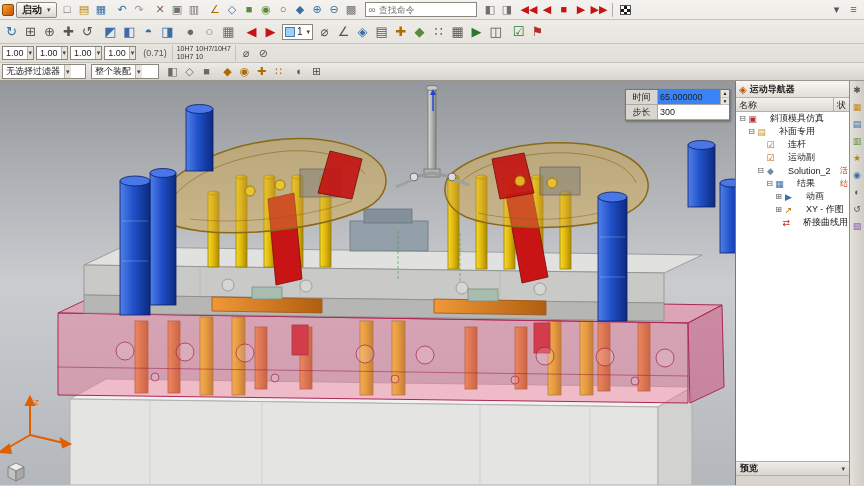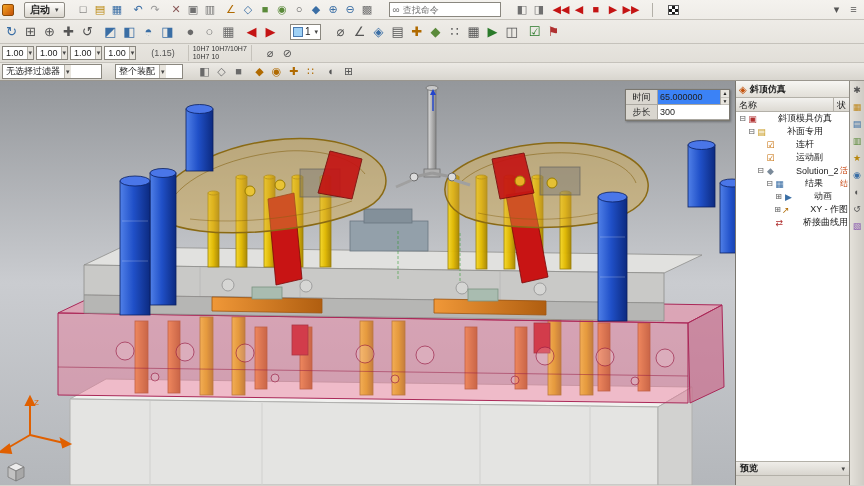--- a/index.html
+++ b/index.html
@@ -1,20 +1,20 @@
 <!DOCTYPE html>
 <html><head>
 <meta charset="utf-8">
 <style>
 *{margin:0;padding:0;box-sizing:border-box}
 html,body{width:864px;height:486px;overflow:hidden}
 body{font-family:"Liberation Sans","DejaVu Sans",sans-serif;font-size:10px;background:#d6d3cd;color:#222}
 
 .ribbon{width:864px;border-bottom:1px solid #9a968e;background:linear-gradient(#f4f2ee,#dcd9d2)}
-.rrow{display:flex;align-items:center;gap:10px;padding:0 2px}
+.rrow{display:flex;align-items:center;gap:2px;padding:0 2px}
 .r1{height:20px;border-bottom:1px solid #c5c2bb}
 .r2{height:24px;border-bottom:1px solid #c5c2bb}
 .r3{height:19px;border-bottom:1px solid #c5c2bb}
 .r4{height:17px;background:linear-gradient(#eceae5,#d8d5ce)}
 .icon{min-width:17px;height:16px;display:inline-flex;align-items:center;justify-content:center;font-size:11px;line-height:1;border:1px solid transparent;border-radius:2px;cursor:default}
 .r2 .icon{min-width:19px;height:19px;font-size:13px}
 .sep{width:1px;height:14px;background:#b3b0a8;margin:0 2px;align-self:center}
 .startbtn{display:inline-flex;align-items:center;gap:3px;height:16px;padding:0 5px;background:linear-gradient(#fefdfb,#dcd8d0);border:1px solid #8f8c84;border-radius:2px;font-weight:bold}
 .appicon{width:12px;height:12px;background:linear-gradient(135deg,#f5a623,#c4510a);border:1px solid #8a4a08;border-radius:2px}
 .dd{font-size:7px;color:#444;margin-left:2px}
@@ -47,21 +47,21 @@
 .phead{display:flex;align-items:center;gap:3px;height:17px;background:linear-gradient(#f7f6f3,#e2dfd8);border-bottom:1px solid #b3b0a8;padding:0 3px;font-weight:bold}
 .phicon{color:#c4510a;font-size:10px}
 .pcols{display:flex;height:14px;background:linear-gradient(#f2f1ee,#dddad3);border-bottom:1px solid #b3b0a8}
 .pcols span{padding:1px 3px}
 .pcols .c1{flex:1;border-right:1px solid #b3b0a8}
 .pcols .c2{width:15px}
 .ptree{flex:1;overflow:hidden}
 .trow{display:flex;align-items:center;height:13px;white-space:nowrap;cursor:default}
 .texp{width:9px;font-size:8px;color:#555;text-align:center}
 .ticon{width:11px;font-size:9px;text-align:center}
-.tlabel{padding-left:20px;color:#1a1a1a}
+.tlabel{padding-left:12px;color:#1a1a1a}
 .tstatus{margin-left:auto;color:#c43a00;font-size:8px;padding-right:1px}
 .psec{display:flex;align-items:center;height:14px;background:linear-gradient(#efede9,#d8d5ce);border-top:1px solid #b3b0a8;padding:0 4px;font-weight:bold}
 .psec .dd{margin-left:auto}
 .pfoot{height:10px;background:#d8d5ce;border-top:1px solid #b3b0a8}
 
 .strip{width:15px;background:linear-gradient(90deg,#e4e1da,#cfccc5);border-left:1px solid #8f8c84;display:flex;flex-direction:column;align-items:center;padding-top:3px;gap:4px}
 .strip .icon{min-width:13px;height:13px;font-size:9px}
 </style>
 </head>
 <body>
@@ -105,30 +105,30 @@
         </span><span class="nfield">
           <span>1.00</span>
           <span class="dd">▾</span>
         </span><span class="nfield">
           <span>1.00</span>
           <span class="dd">▾</span>
         </span><span class="nfield">
           <span>1.00</span>
           <span class="dd">▾</span>
         </span></span>
-    <span class="paren">(1.15)</span>
+    <span class="paren">(0.71)</span>
     <span class="tolblock">
       <span>10H7  10H7/10H7</span>
       <span>10H7  10</span>
     </span>
     <span><span class="icon" style="color: rgb(85, 85, 85);">⌀</span><span class="icon" style="color: rgb(85, 85, 85);">⊘</span></span>
   </div>
 
   <div class="rrow r4">
-    <span class="combo" style="width:100px">
+    <span class="combo" style="width:84px">
         <span>无选择过滤器</span>
         <span class="dd">▾</span>
       </span>
     <span class="combo" style="width:68px">
         <span>整个装配</span>
         <span class="dd">▾</span>
       </span>
     <span><span class="icon" style="color: rgb(106, 106, 106);">◧</span><span class="icon" style="color: rgb(106, 106, 106);">◇</span><span class="icon" style="color: rgb(106, 106, 106);">■</span><span class="sep"></span><span class="icon" style="color: rgb(176, 106, 0);">◆</span><span class="icon" style="color: rgb(176, 106, 0);">◉</span><span class="icon" style="color: rgb(176, 106, 0);">✚</span><span class="icon" style="color: rgb(176, 106, 0);">∷</span><span class="sep"></span><span class="icon" style="color: rgb(85, 85, 85);">◐</span><span class="icon" style="color: rgb(85, 85, 85);">⊞</span></span>
   </div>
 </div>
@@ -351,21 +351,21 @@
       <div class="trow2">
         <span class="tlab">步长</span>
         <span class="tval" style="width:71px">300</span>
       </div>
     </div>
   </div>
 
   <div class="panel">
     <div class="phead">
       <span class="phicon">◈</span>
-      <span>斜顶仿真</span>
+      <span>运动导航器</span>
     </div>
     <div class="pcols">
       <span class="c1">名称</span>
       <span class="c2">状</span>
     </div>
     <div class="ptree">
         <div class="trow" style="padding-left: 2px;">
           <span class="texp">⊟</span>
           <span class="ticon" style="color: rgb(176, 48, 48);">▣</span>
           <span class="tlabel">斜顶模具仿真</span>

